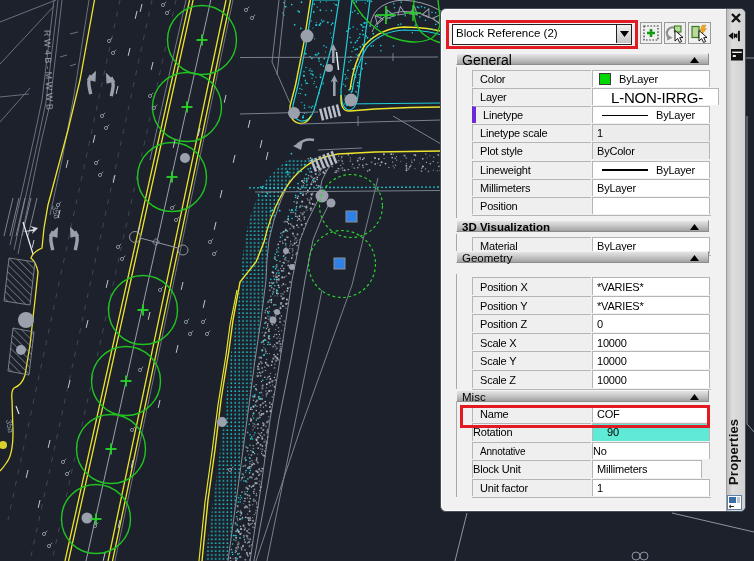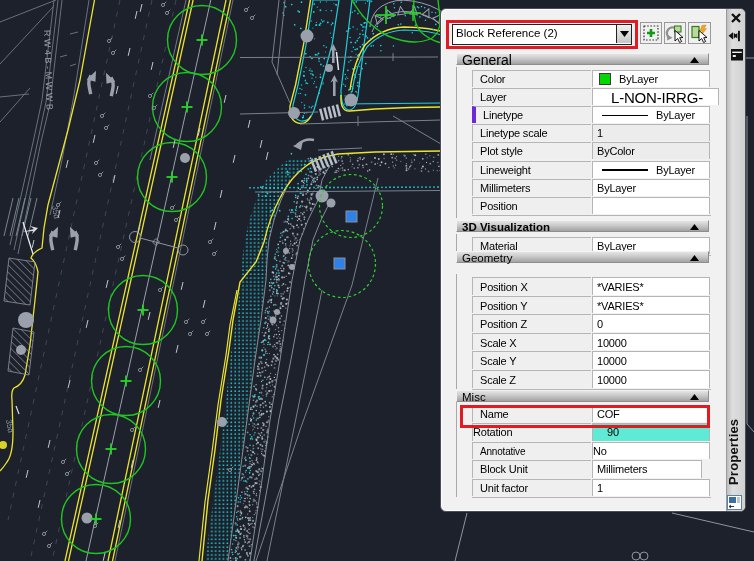--- a/index.html
+++ b/index.html
@@ -1673,17 +1673,17 @@
 <div style="position:absolute;left:456px;top:390px;width:253px;height:12px;background:linear-gradient(180deg,#e4e4e4 0%,#c9c9c9 45%,#a2a2a2 100%);border:1px solid #8e8e8e;border-top-color:#f2f2f2;border-left-color:#f2f2f2;font-weight:normal;font-size:11.5px;line-height:12px;padding-left:5px;color:#000">Misc<svg style="position:absolute;right:9px;top:3px" width="9" height="6" viewBox="0 0 9 6">
       <path d="M4.5,0 L9,6 L0,6 Z" fill="#000"></path>
     </svg></div>
 <div style="position:absolute;left:456px;top:402px;width:1px;height:95px;background:#a8a8a8"></div>
 <div style="position:absolute;left:472px;top:405.0px;width:119px;height:17.4px;background:#efefef;border-left:1px solid #b5b5b5;border-top:1px solid #b5b5b5;font-size:11px;letter-spacing:-0.2px;line-height:17px;padding-left:7px;color:#000">Name</div>
 <div style="position:absolute;left:592px;top:405.0px;width:118px;height:17.4px;background:#ffffff;border-left:1px solid #b5b5b5;border-top:1px solid #b5b5b5;border-right:1px solid #b5b5b5;font-size:11px;letter-spacing:-0.2px;line-height:17px;padding-left:4px;color:#000">COF</div>
 <div style="position:absolute;left:472px;top:423.4px;width:119px;height:17.4px;background:#efefef;border-left:1px solid #b5b5b5;border-top:1px solid #b5b5b5;font-size:11px;letter-spacing:-0.2px;line-height:17px;color:#000">Rotation</div>
 <div style="position:absolute;left:592px;top:423.4px;width:118px;height:17.4px;background:#5eead4;border-left:1px solid #b5b5b5;border-top:1px solid #b5b5b5;border-right:1px solid #b5b5b5;font-size:11px;letter-spacing:-0.2px;line-height:17px;padding-left:14px;color:#000">90</div>
 <div style="position:absolute;left:472px;top:441.8px;width:119px;height:17.4px;background:#efefef;border-left:1px solid #b5b5b5;border-top:1px solid #b5b5b5;font-size:10px;letter-spacing:-0.2px;line-height:17px;padding-left:7px;color:#000">Annotative</div>
 <div style="position:absolute;left:592px;top:441.8px;width:118px;height:17.4px;background:#ffffff;border-left:1px solid #b5b5b5;border-top:1px solid #b5b5b5;border-right:1px solid #b5b5b5;font-size:11px;letter-spacing:-0.2px;line-height:17px;color:#000">No</div>
-<div style="position:absolute;left:472px;top:460.2px;width:119px;height:17.4px;background:#efefef;border-left:1px solid #b5b5b5;border-top:1px solid #b5b5b5;font-size:11px;letter-spacing:-0.2px;line-height:17px;padding-left:7px;color:#000">Block Unit</div>
+<div style="position:absolute;left:472px;top:460.2px;width:119px;height:17.4px;background:#efefef;border-left:1px solid #b5b5b5;border-top:1px solid #b5b5b5;font-size:11px;letter-spacing:-0.2px;line-height:17px;color:#000">Block Unit</div>
 <div style="position:absolute;left:592px;top:460.2px;width:110px;height:17.4px;background:#ffffff;border-left:1px solid #b5b5b5;border-top:1px solid #b5b5b5;border-right:1px solid #b5b5b5;font-size:11px;letter-spacing:-0.2px;line-height:17px;padding-left:4px;color:#000">Millimeters</div>
 <div style="position:absolute;left:472px;top:478.6px;width:119px;height:17.4px;background:#efefef;border-left:1px solid #b5b5b5;border-top:1px solid #b5b5b5;font-size:11px;letter-spacing:-0.2px;line-height:17px;padding-left:7px;color:#000">Unit factor</div>
 <div style="position:absolute;left:592px;top:478.6px;width:118px;height:17.4px;background:#ffffff;border-left:1px solid #b5b5b5;border-top:1px solid #b5b5b5;border-right:1px solid #b5b5b5;font-size:11px;letter-spacing:-0.2px;line-height:17px;padding-left:4px;color:#000">1</div>
 <div style="position:absolute;left:472px;top:497.0px;width:239px;height:1px;background:#b5b5b5"></div>
 <div style="position:absolute;left:460px;top:404.5px;width:250px;height:23px;border:3px solid #e21b22"></div>
 </body></html>

